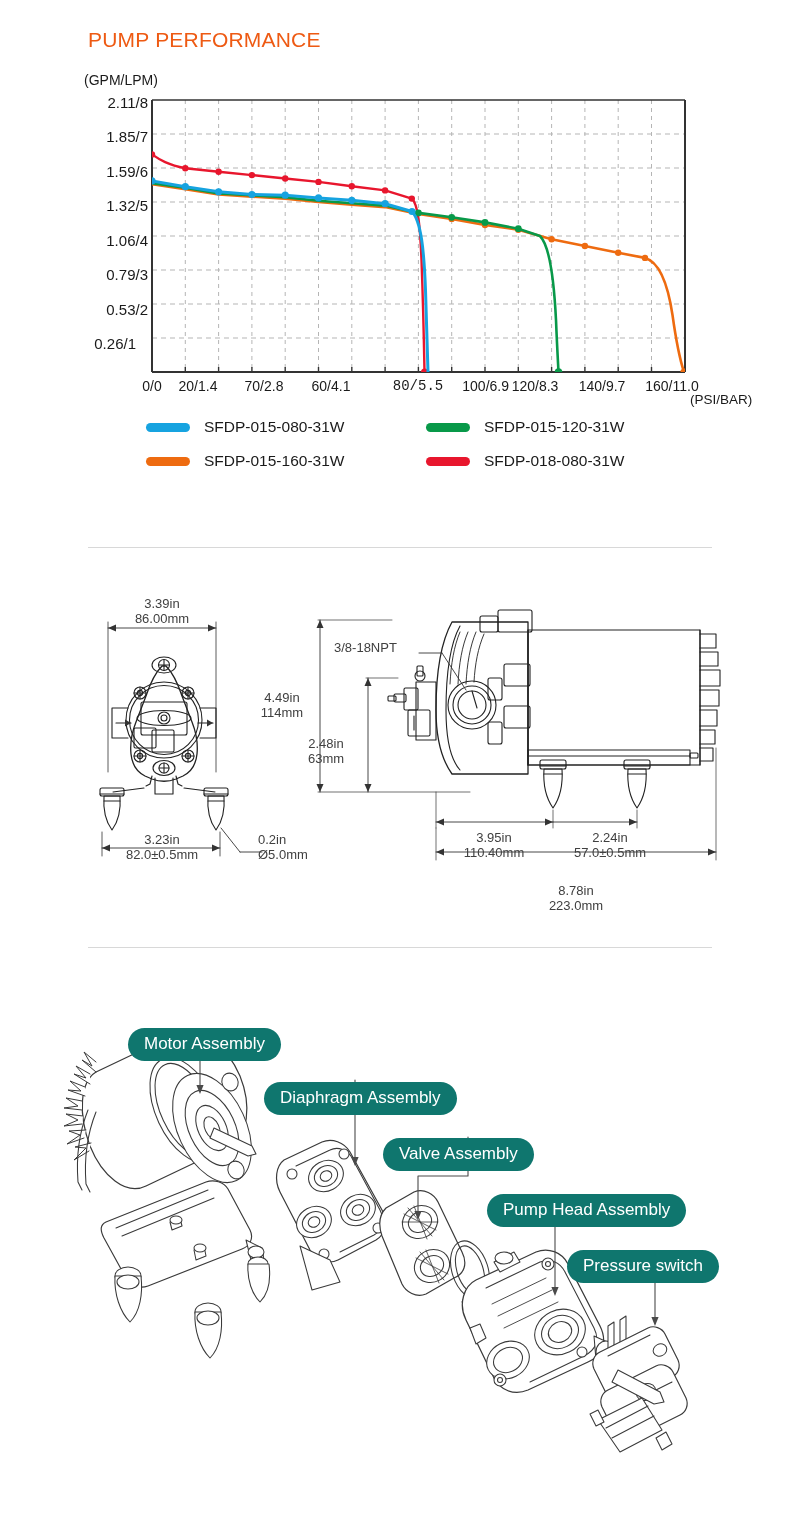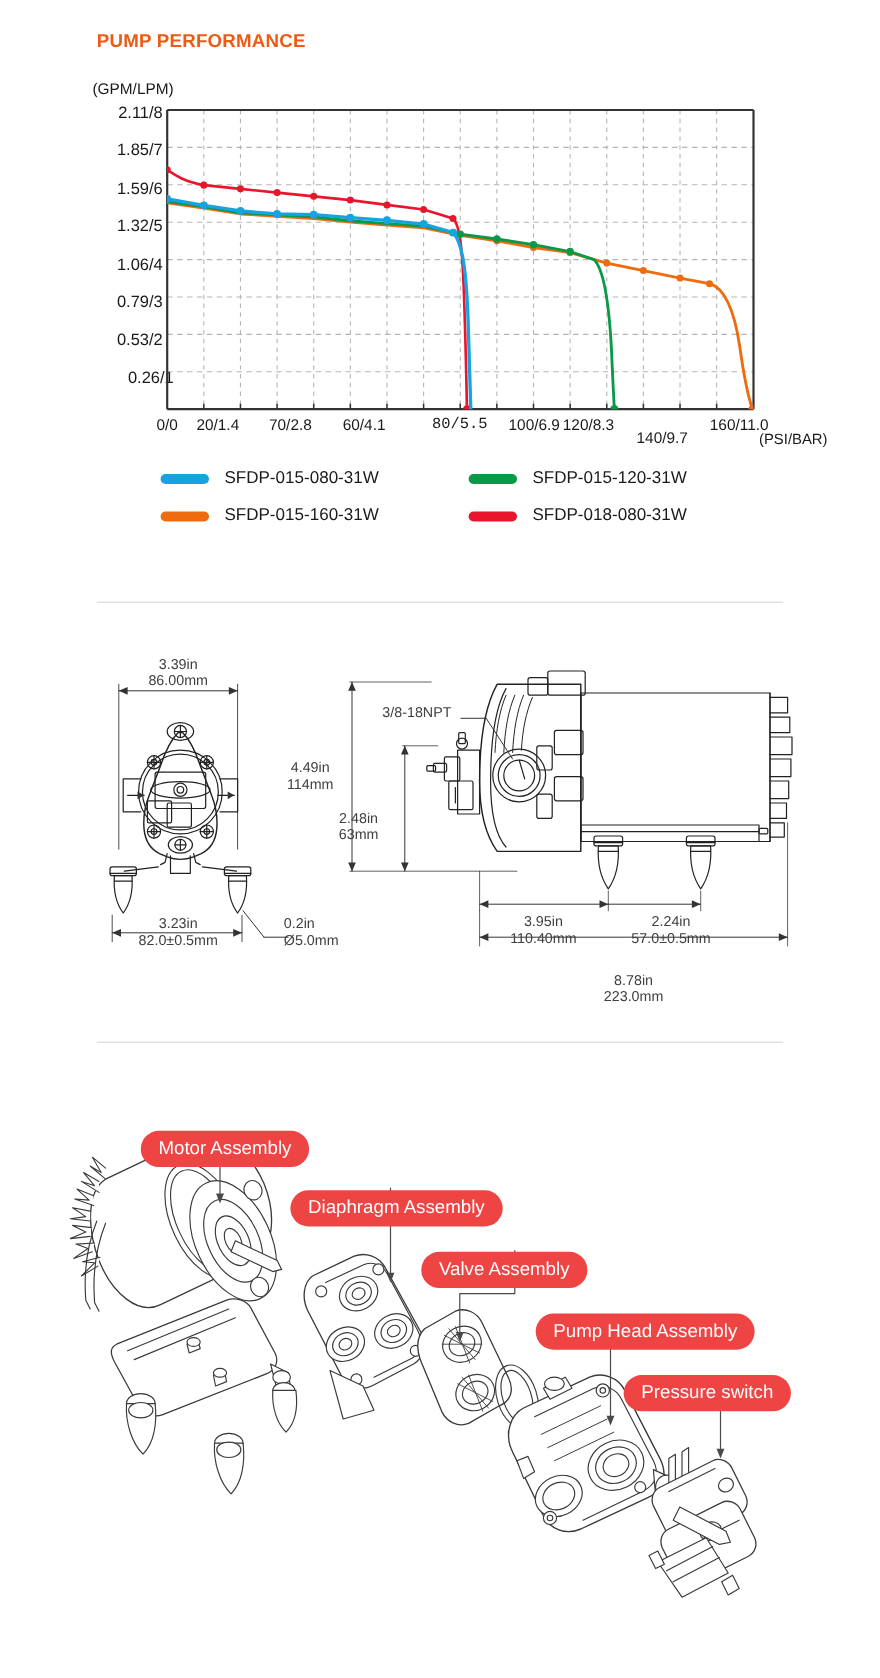--- a/index.html
+++ b/index.html
@@ -7,21 +7,21 @@
     width:800px;height:1525px;position:relative;overflow:hidden;
     font-family:"Liberation Sans","DejaVu Sans",sans-serif;
     color:#1a1a1a;
   }
   .page{position:relative;width:800px;height:1525px;}
 
   
   .chart-section{position:absolute;left:0;top:0;width:800px;height:548px;}
   .chart-title{
     position:absolute;left:88px;top:28px;
-    font-size:17px;font-weight:bold;letter-spacing:.2px;
+    font-size:21px;font-weight:normal;letter-spacing:.2px;
     color:#ee5a13;
   }
   .y-unit{
     position:absolute;left:84px;top:72px;font-size:14px;color:#1a1a1a;
     white-space:nowrap;
   }
   .x-unit{
     position:absolute;left:690px;top:392px;font-size:13.5px;color:#1a1a1a;
     white-space:nowrap;
   }
@@ -32,40 +32,40 @@
     position:absolute;font-size:15px;color:#1a1a1a;text-align:right;
     width:70px;white-space:nowrap;
   }
   .xlab{
     position:absolute;font-size:14px;color:#1a1a1a;text-align:center;
     white-space:nowrap;
   }
 
   
   .legend{position:absolute;left:146px;top:418px;width:560px;}
-  .legend-row{display:flex;height:34px;align-items:center;}
+  .legend-row{display:flex;height:34px;align-items:flex-start;}
   .legend-item{display:flex;align-items:center;width:280px;}
   .swatch{width:44px;height:9px;border-radius:5px;flex:none;}
   .legend-label{margin-left:14px;font-size:15.5px;color:#1a1a1a;white-space:nowrap;}
 
   
   .divider{position:absolute;left:88px;width:624px;height:1px;background:#d8d8d8;}
 
   
   .dim-section{position:absolute;left:0;top:560px;width:800px;height:385px;}
   .dimtext{
     position:absolute;font-size:13px;color:#404040;white-space:nowrap;
     line-height:15px;text-align:center;
   }
 
   
   .exp-section{position:absolute;left:0;top:960px;width:800px;height:565px;}
   .callout{
     position:absolute;
-    background:#ef4444;color:#ffffff;
+    background:#0f766e;color:#ffffff;
     border-radius:18px;
     font-size:17px;
     padding:6px 16px 7px 16px;
     white-space:nowrap;
     line-height:20px;
   }
   svg.artwork{position:absolute;left:0;top:0;}
 </style>
 </head>
 <body>
@@ -80,30 +80,30 @@
 
     <div class="x-unit">(PSI/BAR)</div>
 
     <div class="ylab" style="left:78px;top:94px;">2.11/8</div>
     <div class="ylab" style="left:78px;top:128px;">1.85/7</div>
     <div class="ylab" style="left:78px;top:163px;">1.59/6</div>
     <div class="ylab" style="left:78px;top:197px;">1.32/5</div>
     <div class="ylab" style="left:78px;top:232px;">1.06/4</div>
     <div class="ylab" style="left:78px;top:266px;">0.79/3</div>
     <div class="ylab" style="left:78px;top:301px;">0.53/2</div>
-    <div class="ylab" style="left:88px;top:335px;">0.26/1</div>
+    <div class="ylab" style="left:66px;top:335px;">0.26/1</div>
 
     <div class="xlab" style="left:122px;top:378px;width:60px;">0/0</div>
     <div class="xlab" style="left:160px;top:378px;width:76px;">20/1.4</div>
     <div class="xlab" style="left:226px;top:378px;width:76px;">70/2.8</div>
     <div class="xlab" style="left:293px;top:378px;width:76px;">60/4.1</div>
     <div class="xlab" style="left:380px;top:378px;width:76px;font-family:Liberation Mono, monospace;">80/5.5</div>
     <div class="xlab" style="left:427px;top:378px;width:82px;text-align:right;">100/6.9</div>
     <div class="xlab" style="left:494px;top:378px;width:82px;">120/8.3</div>
-    <div class="xlab" style="left:561px;top:378px;width:82px;margin-top:12px;">140/9.7</div>
+    <div class="xlab" style="left:561px;top:378px;width:82px;">140/9.7</div>
     <div class="xlab" style="left:628px;top:378px;width:88px;">160/11.0</div>
 
     <div class="plot-wrap">
       <svg class="plot" width="800" height="430" viewBox="0 0 800 430">
         <defs>
           <clipPath id="plotclip">
               <rect x="152" y="100" width="533" height="272"></rect>
             </clipPath>
         </defs>
 
@@ -447,21 +447,21 @@
     <div class="dimtext" style="left:101px;top:272px;width:122px;">
       <span>3.23in</span><br>
       <span>82.0±0.5mm</span>
     </div>
 
     <div class="dimtext" style="left:258px;top:272px;width:86px;text-align:left;">
       <span>0.2in</span><br>
       <span>Ø5.0mm</span>
     </div>
 
-    <div class="dimtext" style="left:334px;top:80px;width:90px;text-align:center;">
+    <div class="dimtext" style="left:334px;top:80px;width:90px;text-align:left;">
       <span>3/8-18NPT</span>
     </div>
 
     <div class="dimtext" style="left:248px;top:130px;width:68px;text-align:center;">
       <span>4.49in</span><br>
       <span>114mm</span>
     </div>
 
     <div class="dimtext" style="left:290px;top:176px;width:72px;text-align:center;">
       <span>2.48in</span><br>

